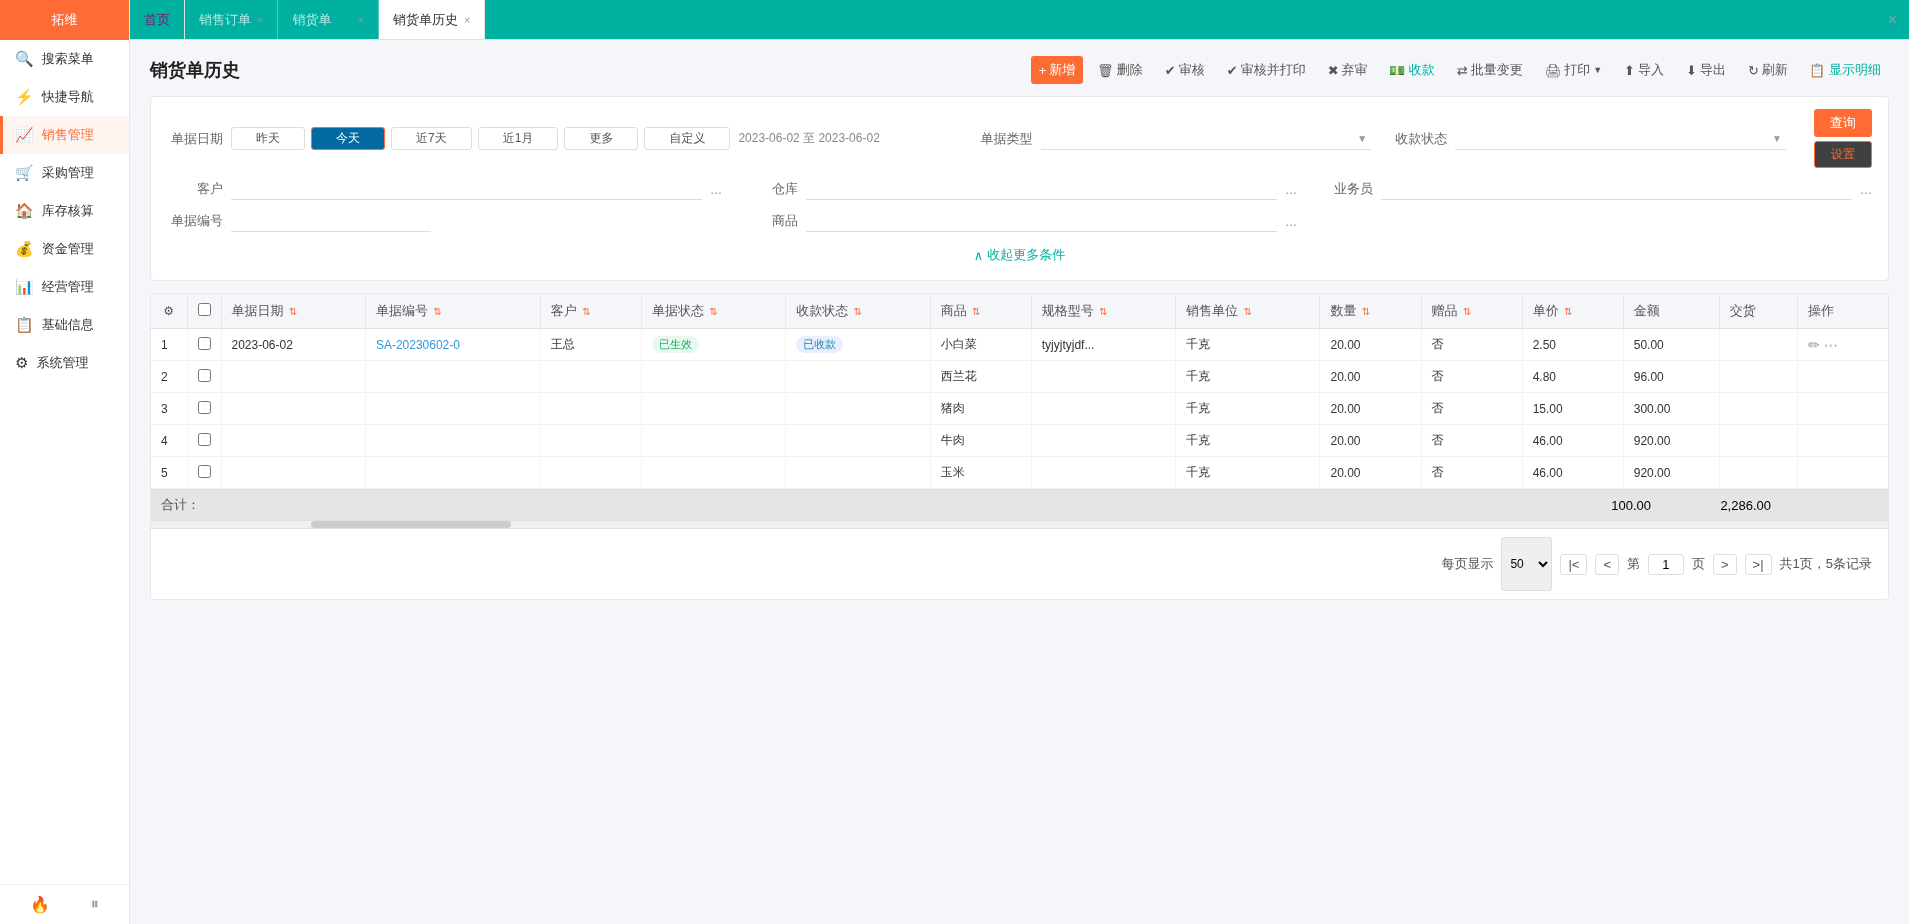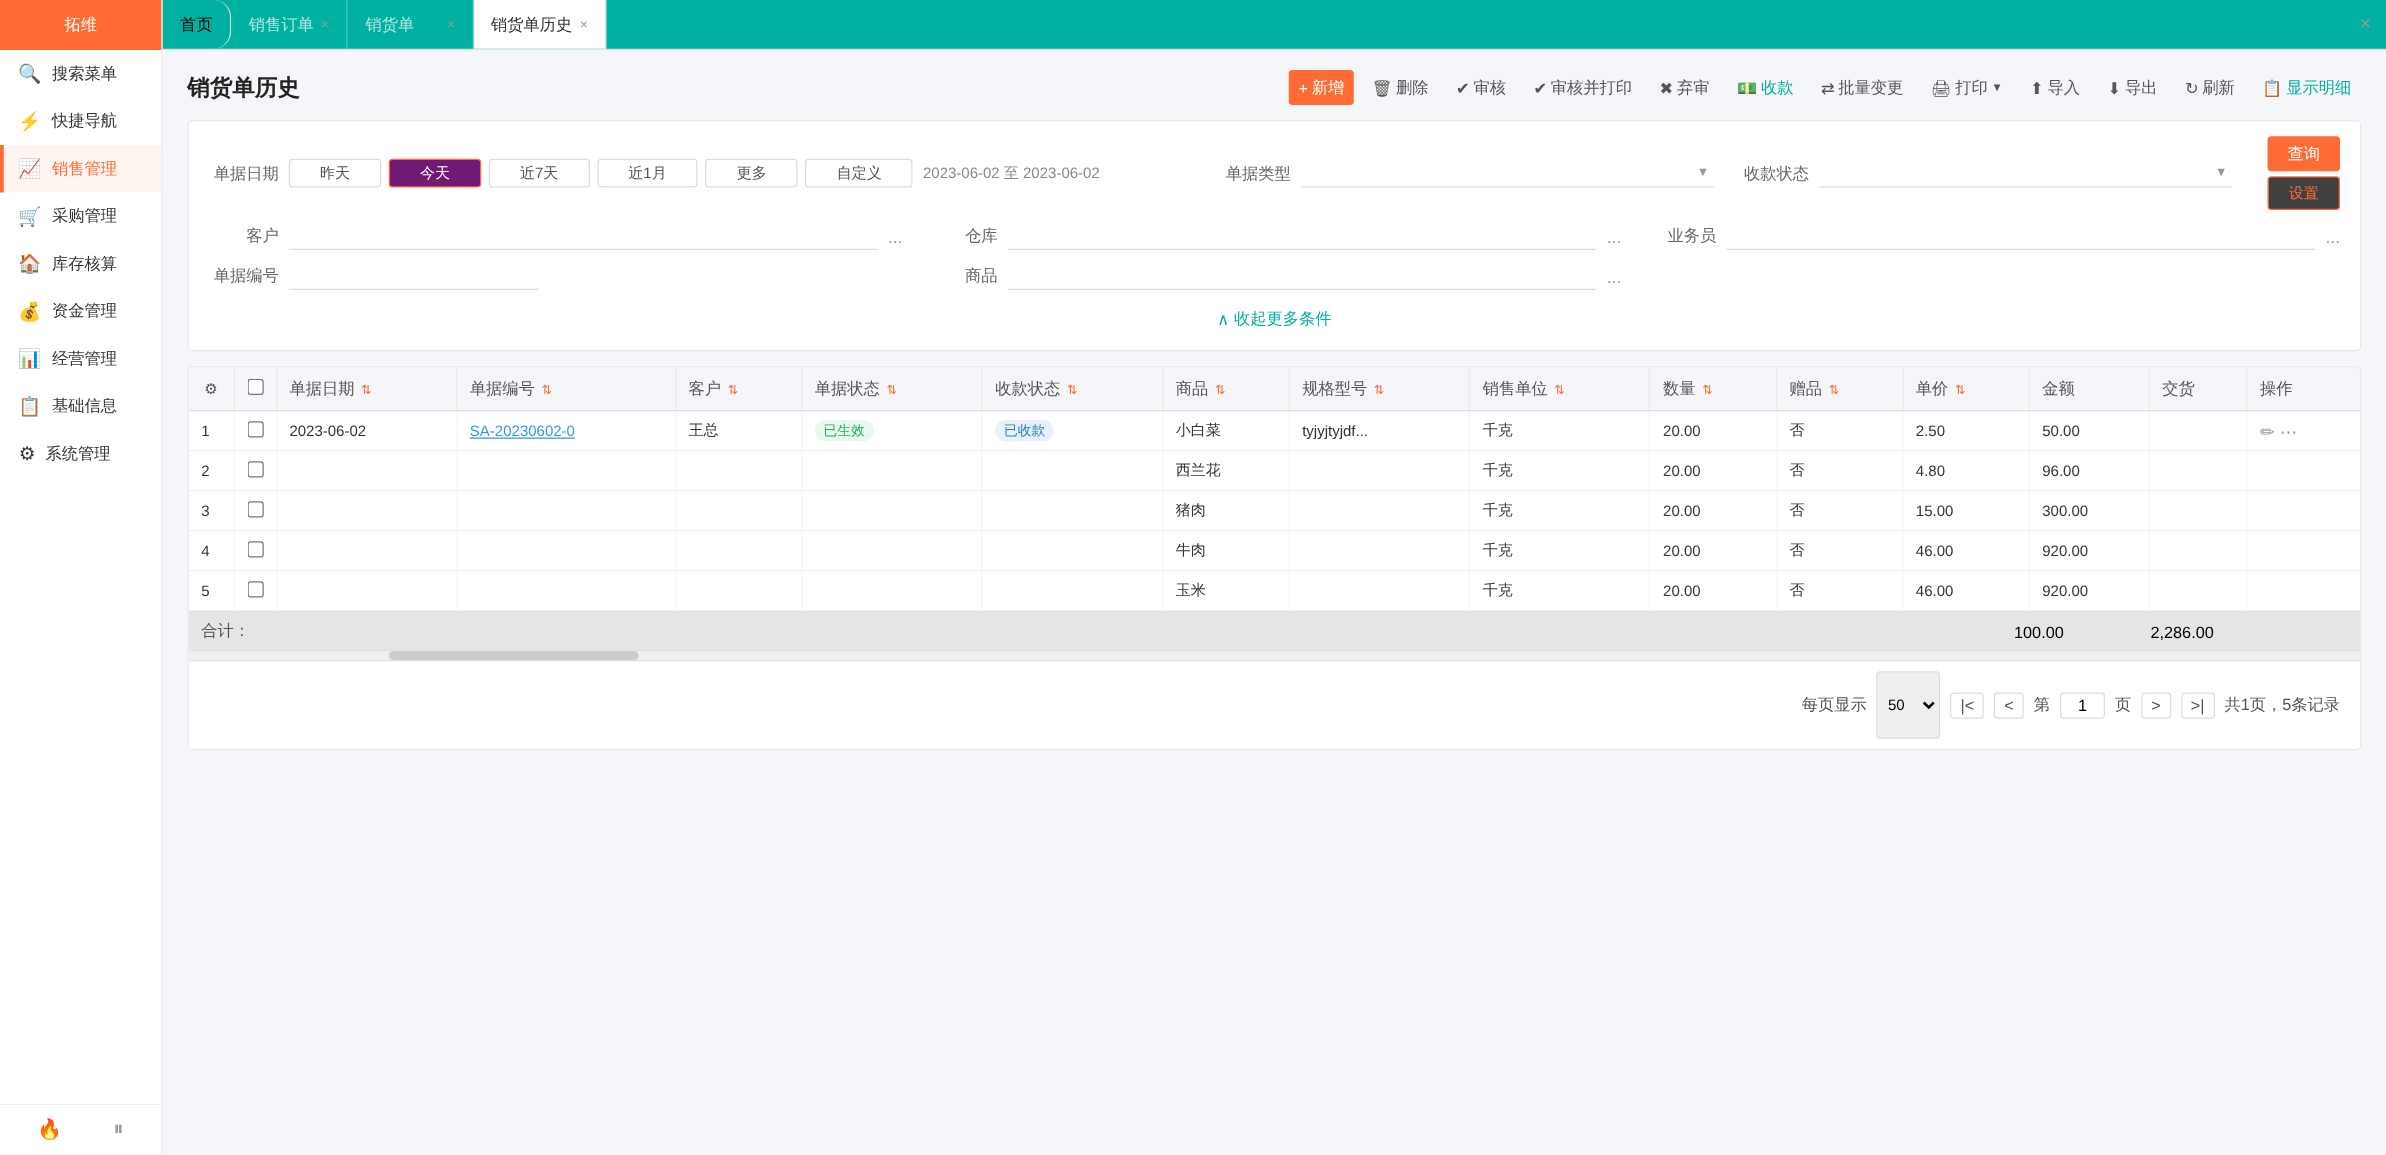--- a/index.html
+++ b/index.html
@@ -160,21 +160,21 @@
     .date-btn {
       padding: 2px 24px;
       border: 1px solid #ddd;
       background: #fff;
       border-radius: 3px;
       cursor: pointer;
       color: #555;
       font-size: 12px;
     }
     .date-btn.active {
-      background: #701a75;
+      background: #0369a1;
       color: #fff;
       border-color: #ff6b35;
     }
     .date-range-text { font-size: 12px; color: #888; }
     .select-wrapper {
       flex: 1;
       display: flex;
       align-items: center;
       border-bottom: 1px solid #ddd;
       position: relative;
@@ -237,21 +237,21 @@
     td:last-child { border-right: none; }
     .sort-icon { color: #ff6b35; font-size: 10px; margin-left: 2px; }
     .badge {
       display: inline-block;
       padding: 1px 7px;
       border-radius: 10px;
       font-size: 11px;
     }
     .badge-green { background: #e8f7f0; color: #27ae60; }
     .badge-blue { background: #e8f0fe; color: #2980b9; }
-    .link-text { color: #3498db; cursor: pointer; text-decoration: underline; font-size: 12px; }
+    .link-text { color: #3498db; cursor: pointer; font-size: 12px; }
     .action-icon { color: #999; cursor: pointer; font-size: 14px; margin-right: 4px; }
 
     
     .table-footer {
       display: flex;
       align-items: center;
       background: #e5e5e5;
       border-top: 1px solid #e0e0e0;
       padding: 6px 10px;
       font-size: 12px;
@@ -372,21 +372,21 @@
   </div>
   <div class="sidebar-bottom">
     <span class="sidebar-bottom-btn">🔥</span>
     <span class="sidebar-bottom-btn">⏸</span>
   </div>
 </div>
 
 <div class="main">
 
   <div class="tab-bar" style="background:#00b0a0;">
-    <div class="tab" style="color:#000000; background:transparent; border-bottom:none;border-radius:14px;">
+    <div class="tab" style="color:#701a75; background:transparent; border-bottom:none;">
       <span>首页</span>
     </div>
     <div class="tab" style="color:#b2e8e4; background:transparent; border-bottom:none; border-right:1px solid rgba(255,255,255,0.3);">
       <span>销售订单</span>
       <span class="close-icon">×</span>
     </div>
     <div class="tab" style="color:#b2e8e4; background:transparent; border-bottom:none; border-right:1px solid rgba(255,255,255,0.3);gap:20px;">
       <span>销货单</span>
       <span class="close-icon">×</span>
     </div>

